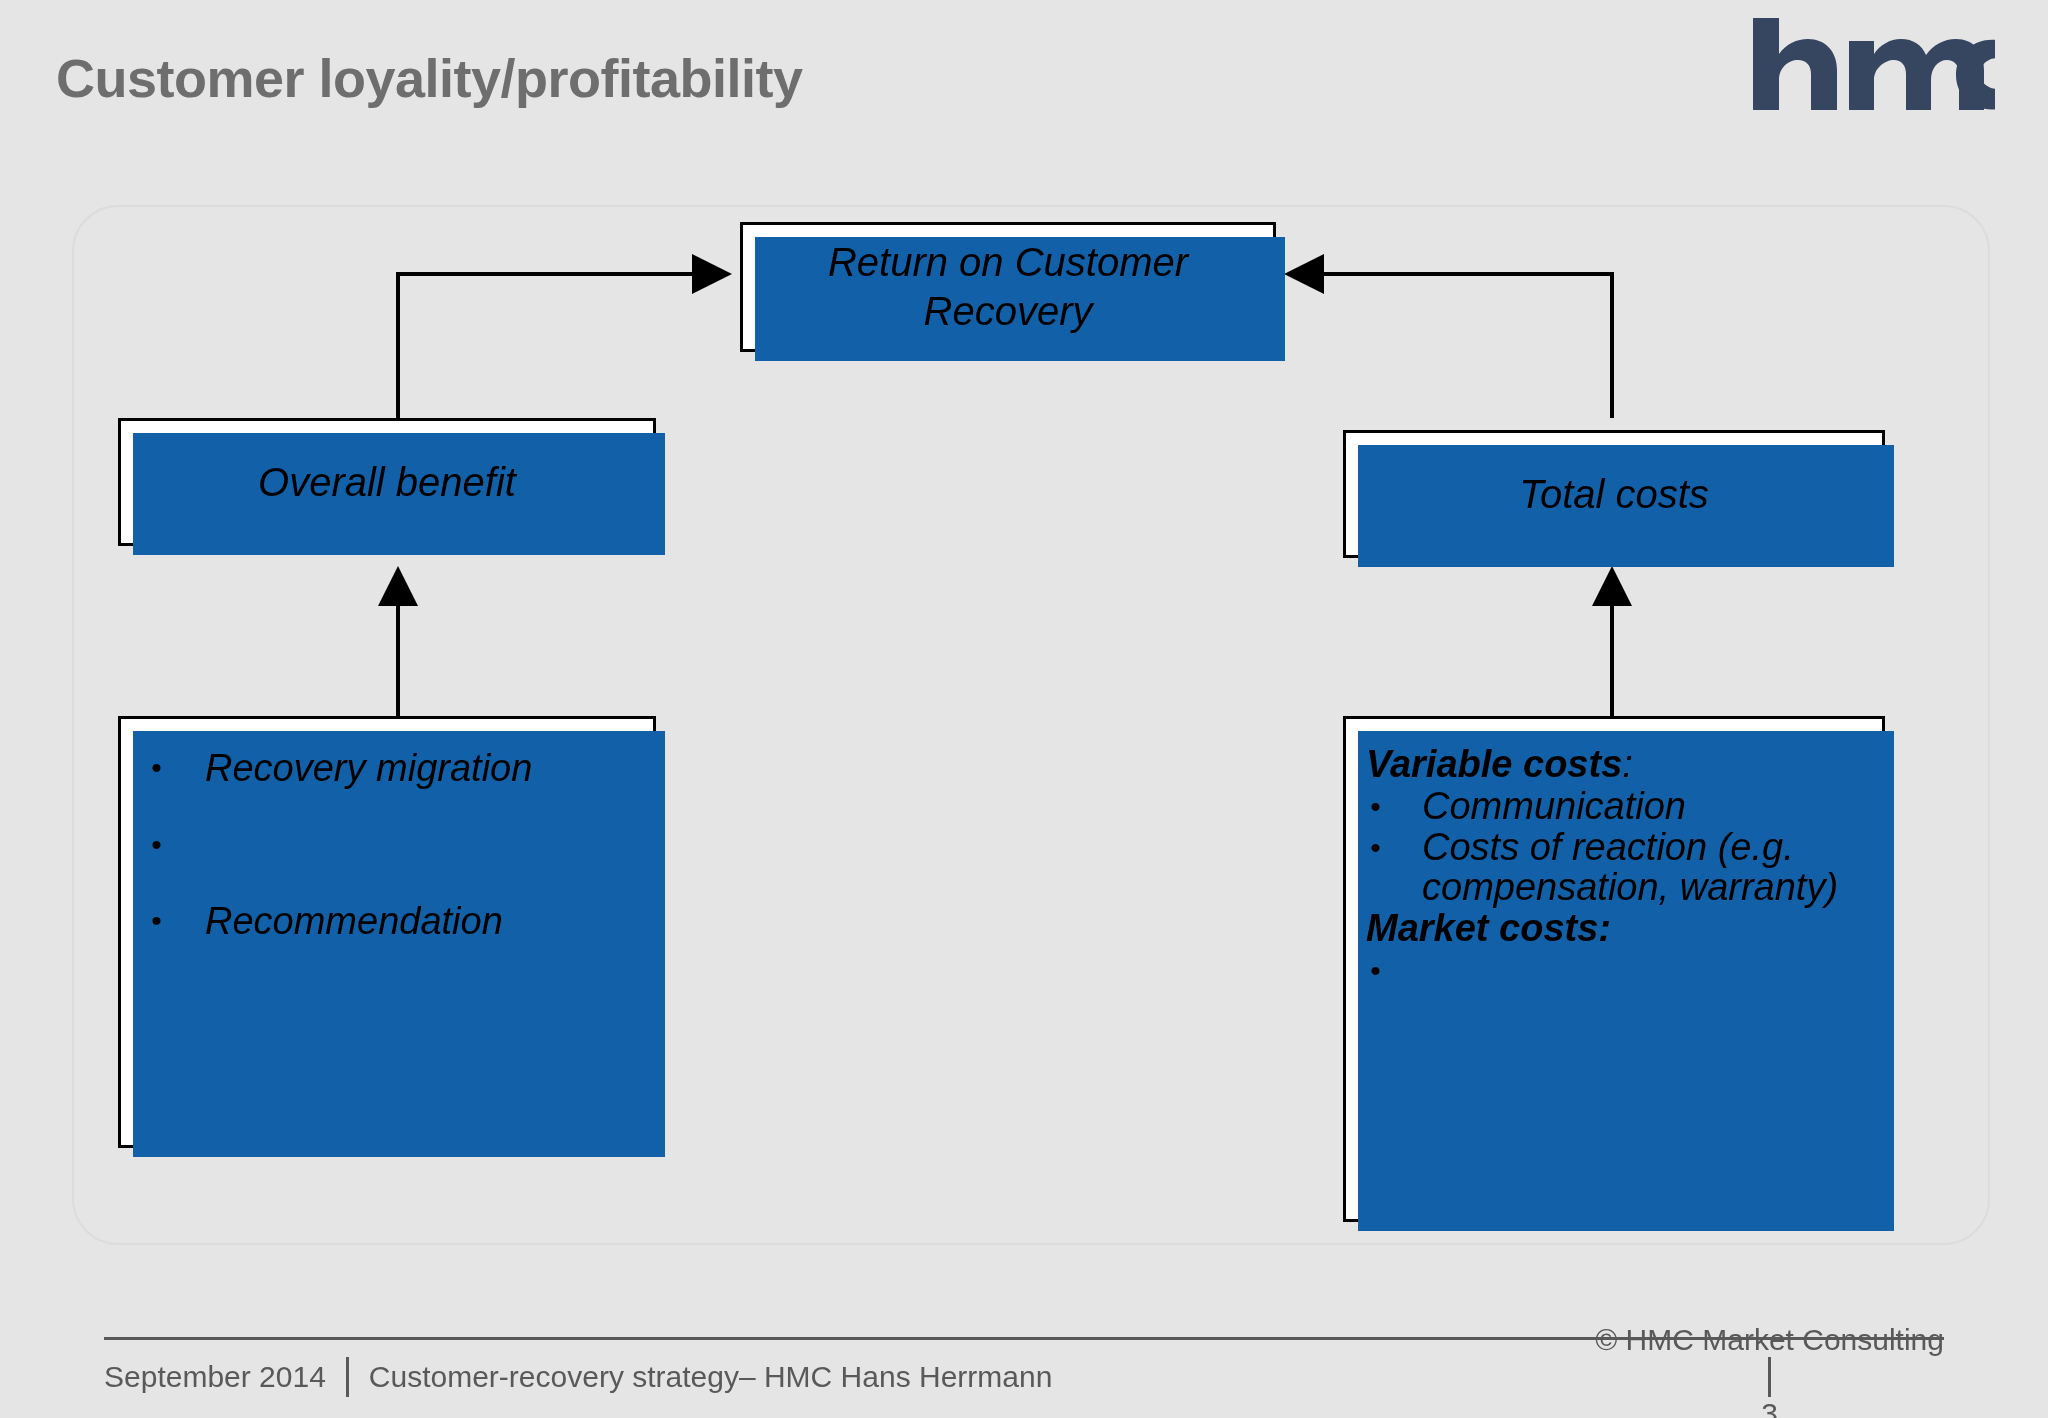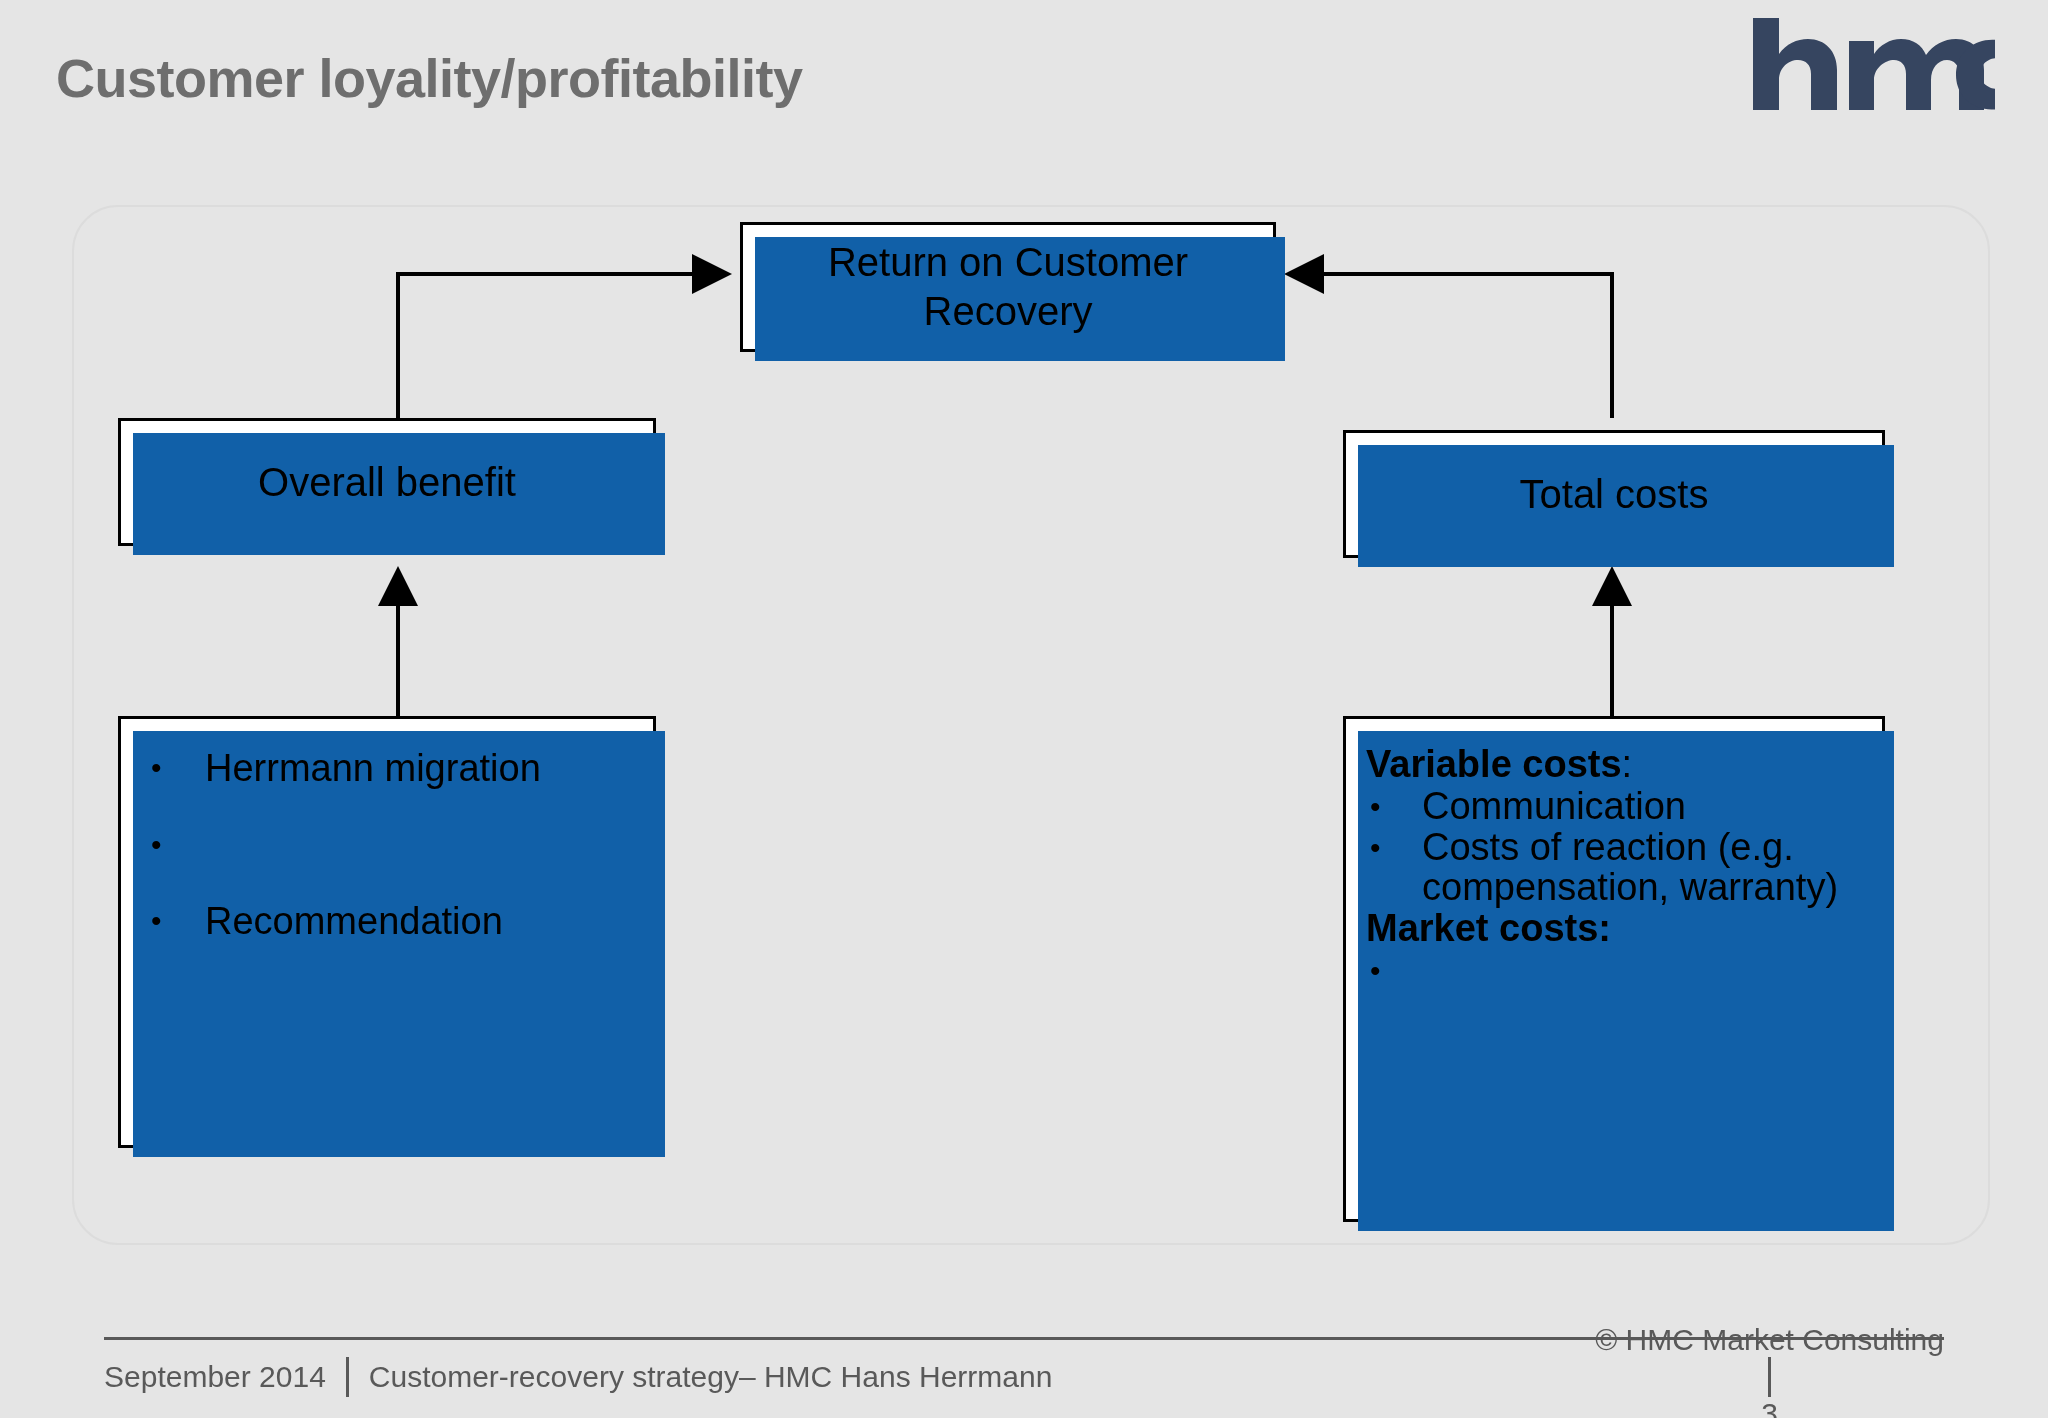--- a/index.html
+++ b/index.html
@@ -54,20 +54,21 @@
     box-sizing: border-box;
   }
 
   
   .node {
     position: absolute;
     box-sizing: border-box;
     background: #ffffff;
     border: 3px solid #000000;
     z-index: 3;
+    font-style: italic;
   }
   .node::after {
     content: "";
     position: absolute;
     left: 12px;
     top: 12px;
     right: -12px;
     bottom: -12px;
     background: #1160A8;
     z-index: -1;
@@ -255,21 +256,21 @@
 
   <div class="node node-centered" id="node-costs">
     <div class="node-label">Total costs</div>
   </div>
 
   <div class="node" id="node-benefit-details">
     <div class="list-body">
 
       <div class="bullet-row">
         <span class="bullet-dot">•</span>
-        <span class="bullet-text">Herrmann migration</span>
+        <span class="bullet-text">Recovery migration</span>
       </div>
 
       <div class="bullet-row">
         <span class="bullet-dot">•</span>
       </div>
 
       <div class="bullet-row">
         <span class="bullet-dot">•</span>
         <span class="bullet-text">Recommendation</span>
       </div>

